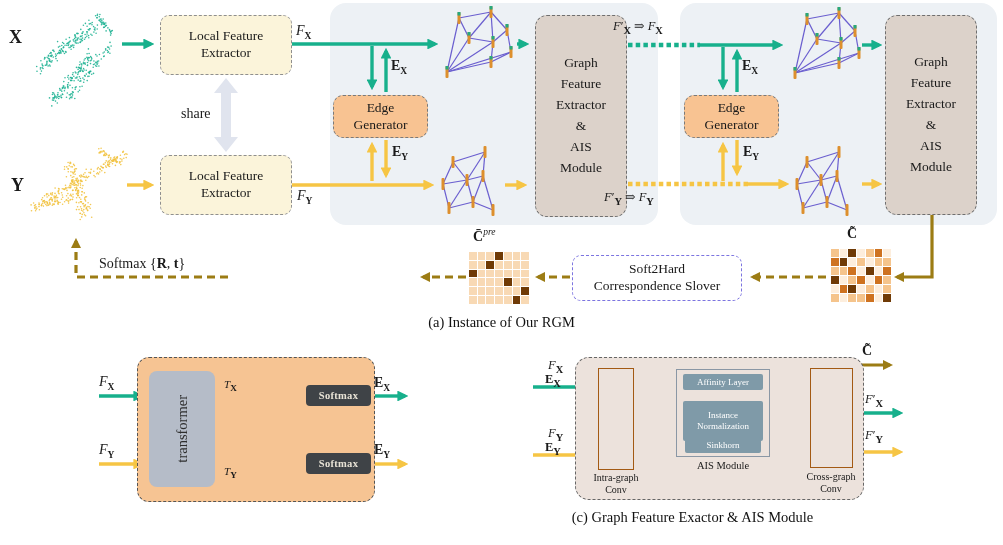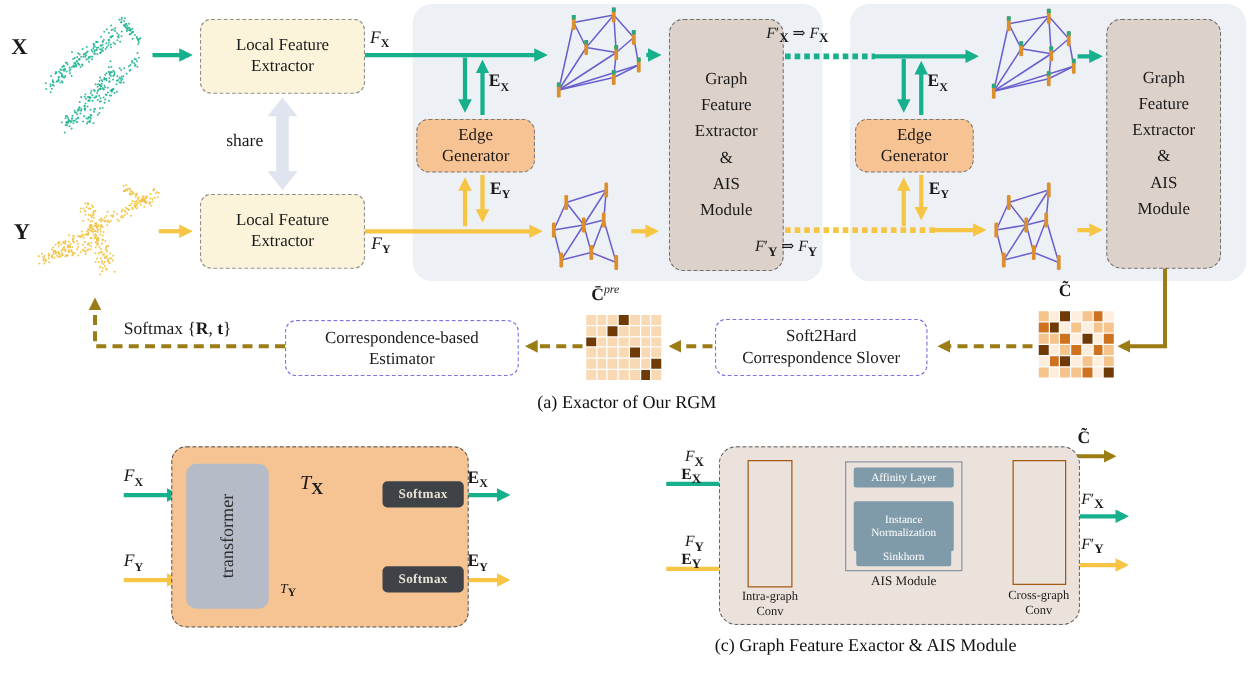--- a/index.html
+++ b/index.html
@@ -1123,24 +1123,20 @@
       <div>Module</div>
   </div>
   <div class="box gfe" style="left:885px;top:15px;width:92px;height:200px;">
     <div>Graph</div>
       <div>Feature</div>
     <div>Extractor</div>
       <div>&amp;</div>
     <div>AIS</div>
       <div>Module</div>
   </div>
-  <div class="box pbox" style="left:228px;top:256px;width:187px;height:45px;">
-    <div>Correspondence-based</div>
-    <div>Estimator</div>
-  </div>
   <div class="box pbox" style="left:572px;top:255px;width:170px;height:46px;">
     <div>Soft2Hard</div>
     <div>Correspondence Slover</div>
   </div>
 
   <div class="matrix" style="left: 830px; top: 248px; width: 60px; height: 53px; display: grid; grid-template-columns: repeat(7, 1fr);">
       <div style="background: rgb(245, 196, 140);"></div>
       <div style="background: rgb(253, 238, 221);"></div>
       <div style="background: rgb(111, 58, 6);"></div>
       <div style="background: rgb(253, 238, 221);"></div>
@@ -1235,35 +1231,35 @@
   <div class="lbl math" style="left:297px;top:188px;"><span style="font-style: italic;">F</span><sub style="font-weight: bold;">Y</sub></div>
   <div class="lbl math" style="left:391px;top:58px;"><span style="font-weight: bold;">E</span><sub style="font-weight: bold;">X</sub></div>
   <div class="lbl math" style="left:392px;top:144px;"><span style="font-weight: bold;">E</span><sub style="font-weight: bold;">Y</sub></div>
   <div class="lbl math" style="left:742px;top:58px;"><span style="font-weight: bold;">E</span><sub style="font-weight: bold;">X</sub></div>
   <div class="lbl math" style="left:743px;top:144px;"><span style="font-weight: bold;">E</span><sub style="font-weight: bold;">Y</sub></div>
   <div class="lbl small" style="left:613px;top:18px;"><span style="font-style: italic;">F</span><span>′</span><sub style="font-weight: bold;">X</sub><span> ⇒ </span><span style="font-style: italic;">F</span><sub style="font-weight: bold;">X</sub></div>
   <div class="lbl small" style="left:604px;top:189px;"><span style="font-style: italic;">F</span><span>′</span><sub style="font-weight: bold;">Y</sub><span> ⇒ </span><span style="font-style: italic;">F</span><sub style="font-weight: bold;">Y</sub></div>
   <div class="lbl math" style="left:847px;top:226px;"><span style="font-weight: bold;">C̃</span></div>
   <div class="lbl math" style="left:473px;top:227px;"><span style="font-weight: bold;">C̄</span><sup style="font-style: italic;">pre</sup></div>
   <div class="lbl math" style="left:99px;top:256px;"><span>Softmax {</span><span style="font-weight: bold;">R</span><span>, </span><span style="font-weight: bold;">t</span><span>}</span></div>
-  <div class="cap" style="left:0;top:314px;width:1003px;">(a) Exactor of Our RGM</div>
+  <div class="cap" style="left:0;top:314px;width:1003px;">(a) Instance of Our RGM</div>
 
   <div class="bigb" style="left:137px;top:357px;width:236px;height:143px;"></div>
   <div class="box transformer" style="left:149px;top:371px;width:66px;height:116px;">
     <span>transformer</span>
   </div>
   <div class="box softmax" style="left:306px;top:385px;width:65px;height:21px;">
     <span>Softmax</span>
   </div>
   <div class="box softmax" style="left:306px;top:453px;width:65px;height:21px;">
     <span>Softmax</span>
   </div>
   <div class="lbl math" style="left:99px;top:374px;"><span style="font-style: italic;">F</span><sub style="font-weight: bold;">X</sub></div>
   <div class="lbl math" style="left:99px;top:442px;"><span style="font-style: italic;">F</span><sub style="font-weight: bold;">Y</sub></div>
-  <div class="lbl" style="left:240px;top:378px;font-size:16px;"><span style="font-style: italic;">T</span><sub style="font-weight: bold;">X</sub></div>
+  <div class="lbl" style="left:224px;top:378px;font-size:11px;"><span style="font-style: italic;">T</span><sub style="font-weight: bold;">X</sub></div>
   <div class="lbl" style="left:224px;top:465px;font-size:11px;"><span style="font-style: italic;">T</span><sub style="font-weight: bold;">Y</sub></div>
   <div class="lbl math" style="left:374px;top:375px;"><span style="font-weight: bold;">E</span><sub style="font-weight: bold;">X</sub></div>
   <div class="lbl math" style="left:374px;top:442px;"><span style="font-weight: bold;">E</span><sub style="font-weight: bold;">Y</sub></div>
 
   <div class="bigc" style="left:575px;top:357px;width:287px;height:141px;"></div>
   <div class="thinbox" style="left:598px;top:368px;width:36px;height:102px;"></div>
   <div class="thinbox" style="left:810px;top:368px;width:43px;height:100px;"></div>
   <div class="aisbox" style="left:676px;top:369px;width:94px;height:88px;"></div>
   <div class="box slate" style="left:683px;top:374px;width:80px;height:16px;">
     <span>Affinity Layer</span>

